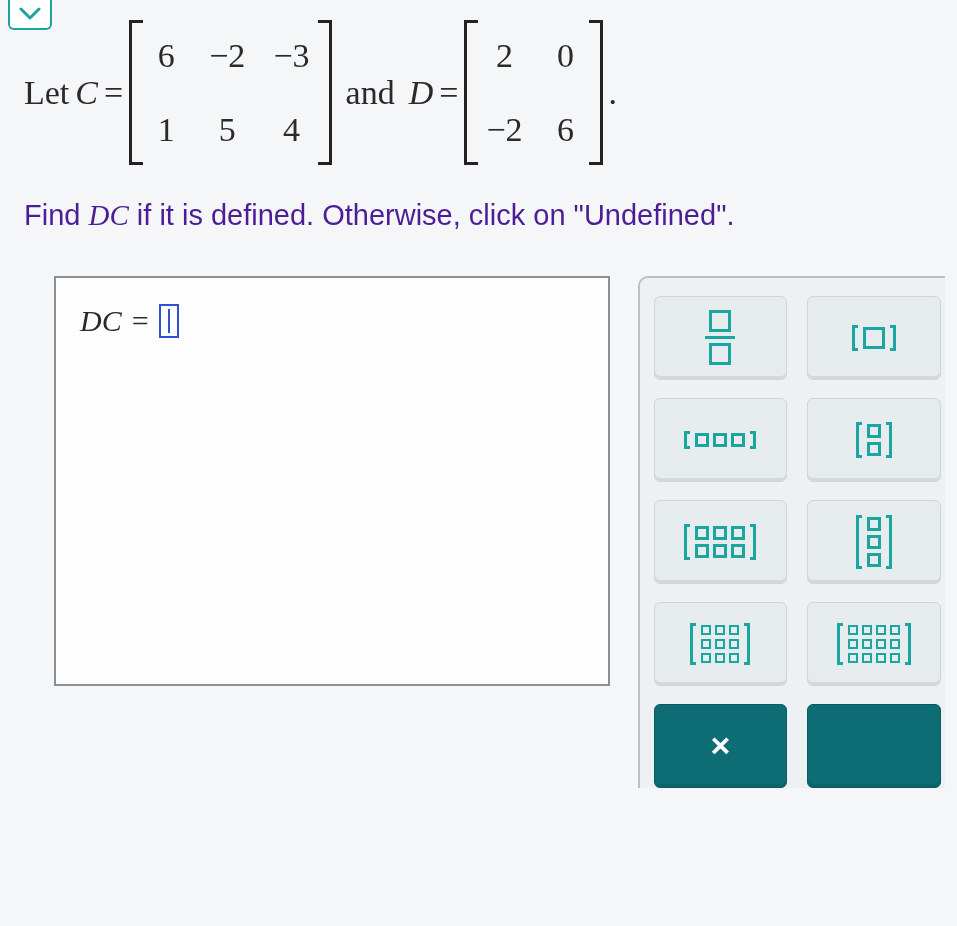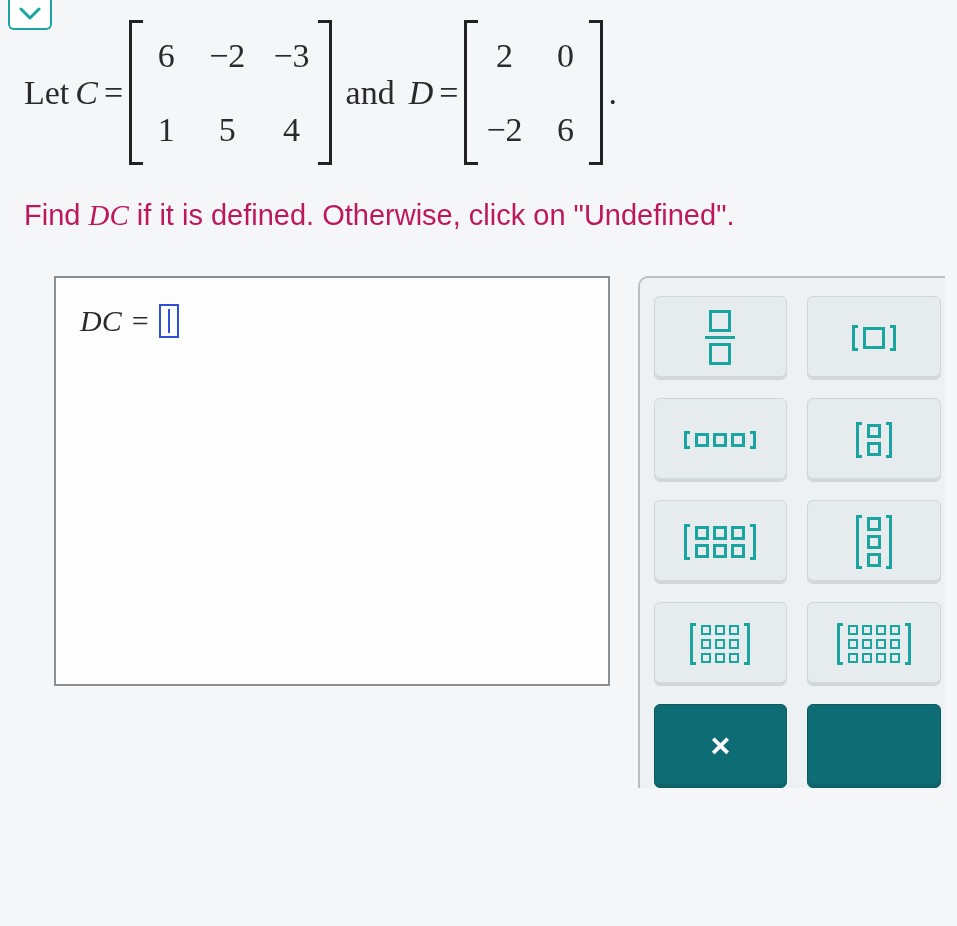--- a/index.html
+++ b/index.html
@@ -58,21 +58,21 @@
     column-gap: 28px;
     row-gap: 26px;
     font-size: 34px;
   }
   .mgrid span { text-align: center; min-width: 30px; }
   .m23 { grid-template-columns: repeat(3, auto); }
   .m22 { grid-template-columns: repeat(2, auto); }
   .instruction {
     font-family: Verdana, Arial, sans-serif;
     font-size: 29px;
-    color: #be185d;
+    color: #4c1d95;
     margin: 18px 0 40px 0;
   }
   .lower {
     display: flex;
     gap: 28px;
     align-items: flex-start;
     padding-left: 30px;
   }
   .answer-box {
     width: 560px;

